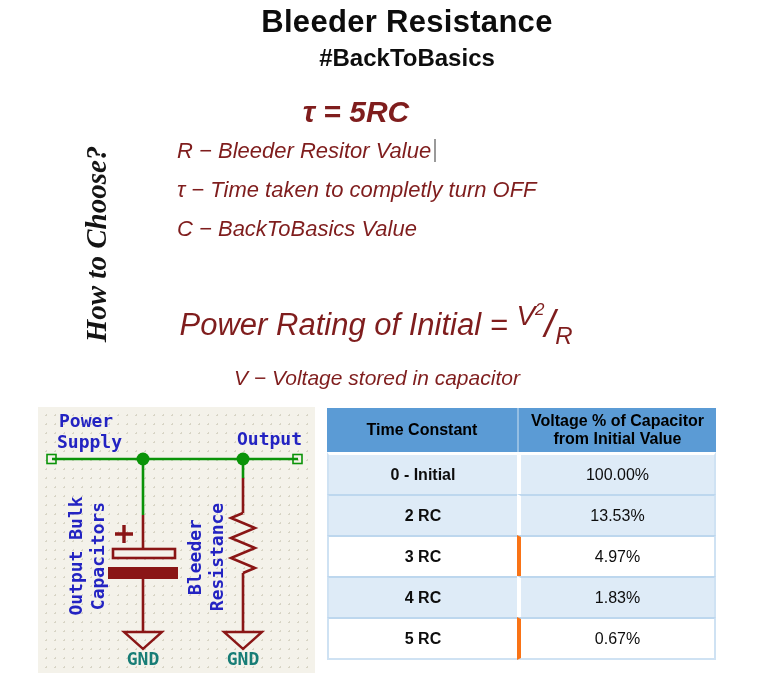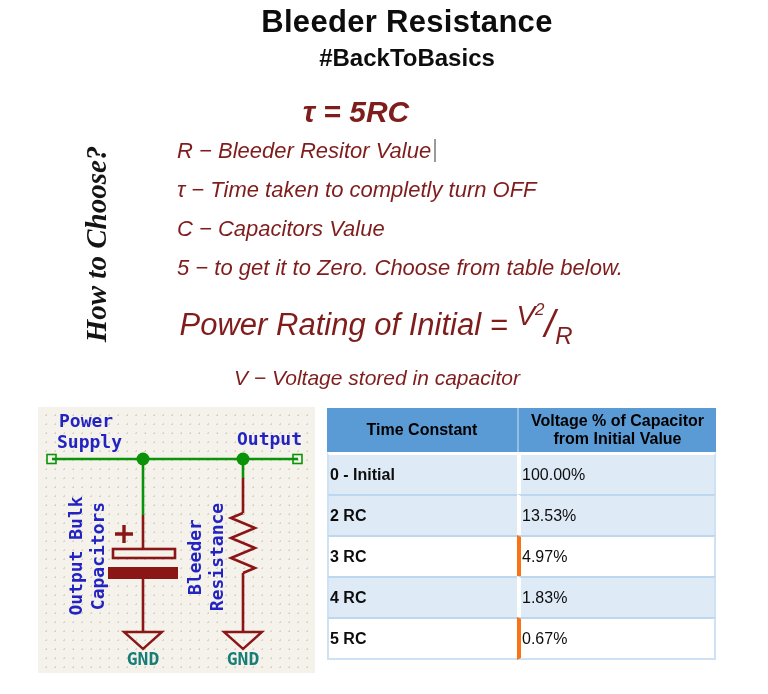--- a/index.html
+++ b/index.html
@@ -43,21 +43,21 @@
   .c-gnd { font-family:"DejaVu Sans Mono", monospace; font-weight:bold; font-size:18px; fill:#177d76; }
 
   
   .table-wrap { position:absolute; left:327px; top:408px; width:389px; }
   table.results { border-collapse:separate; border-spacing:0; width:100%; table-layout:fixed; }
   table.results col.c1 { width:190px; }
   table.results col.c2 { width:199px; }
   th { background:#5B9BD5; color:#000; font-size:16px; font-weight:bold; text-align:center;
        vertical-align:middle; height:40px; line-height:1.12; padding:2px 8px; }
   th + th { border-left:2px solid rgba(255,255,255,0.35); }
-  td { text-align:left; vertical-align:middle; font-size:16px; color:#0d0d0d;
+  td { text-align:center; vertical-align:middle; font-size:16px; color:#0d0d0d;
        height:37px; border-top:2px solid #BDD7EE; background:#ffffff; }
   td.c-const { font-weight:bold; }
   tr.band td { background:#DEEBF7; }
   tr.first td { border-top:3px solid #ffffff; }
   td + td { border-left:4px solid #f97316;margin-top:24px; }
   tr.band td + td { border-left-color:#ffffff; }
   td:first-child { border-left:2px solid #cfe2f3; }
   td:last-child { border-right:2px solid #cfe2f3; }
   tr:last-child td { border-bottom:2px solid #cfe2f3; }
 </style>
@@ -69,22 +69,21 @@
   <div class="hashtag">#BackToBasics</div>
 </div>
 
 <div class="side-label">How to Choose?</div>
 
 <div class="tau-formula mathit">τ = 5RC</div>
 
 <div class="defs">
   <div class="def-line mathit"><span>R − Bleeder Resitor Value</span><span class="caret"></span></div>
   <div class="def-line mathit">τ − Time taken to completly turn OFF</div>
-  <div class="def-line mathit">C − Capacitors Value</div>
-  <div class="def-line mathit">5 − to get it to Zero. Choose from table below.</div>
+  <div class="def-line mathit">C − BackToBasics Value</div>
 </div>
 
 <div class="power-formula mathit"><span>Power Rating of Initial = </span><span class="pf-num"><span>V</span><span class="pf-exp">2</span></span><span class="pf-slash">/</span><span class="pf-den">R</span></div>
 
 <div class="v-note mathit">V − Voltage stored in capacitor</div>
 
 <div class="circuit-panel">
   <svg viewBox="0 0 277 266">
 
     <line x1="14" y1="52" x2="260" y2="52" stroke="#0a9308" stroke-width="2.6"></line>

